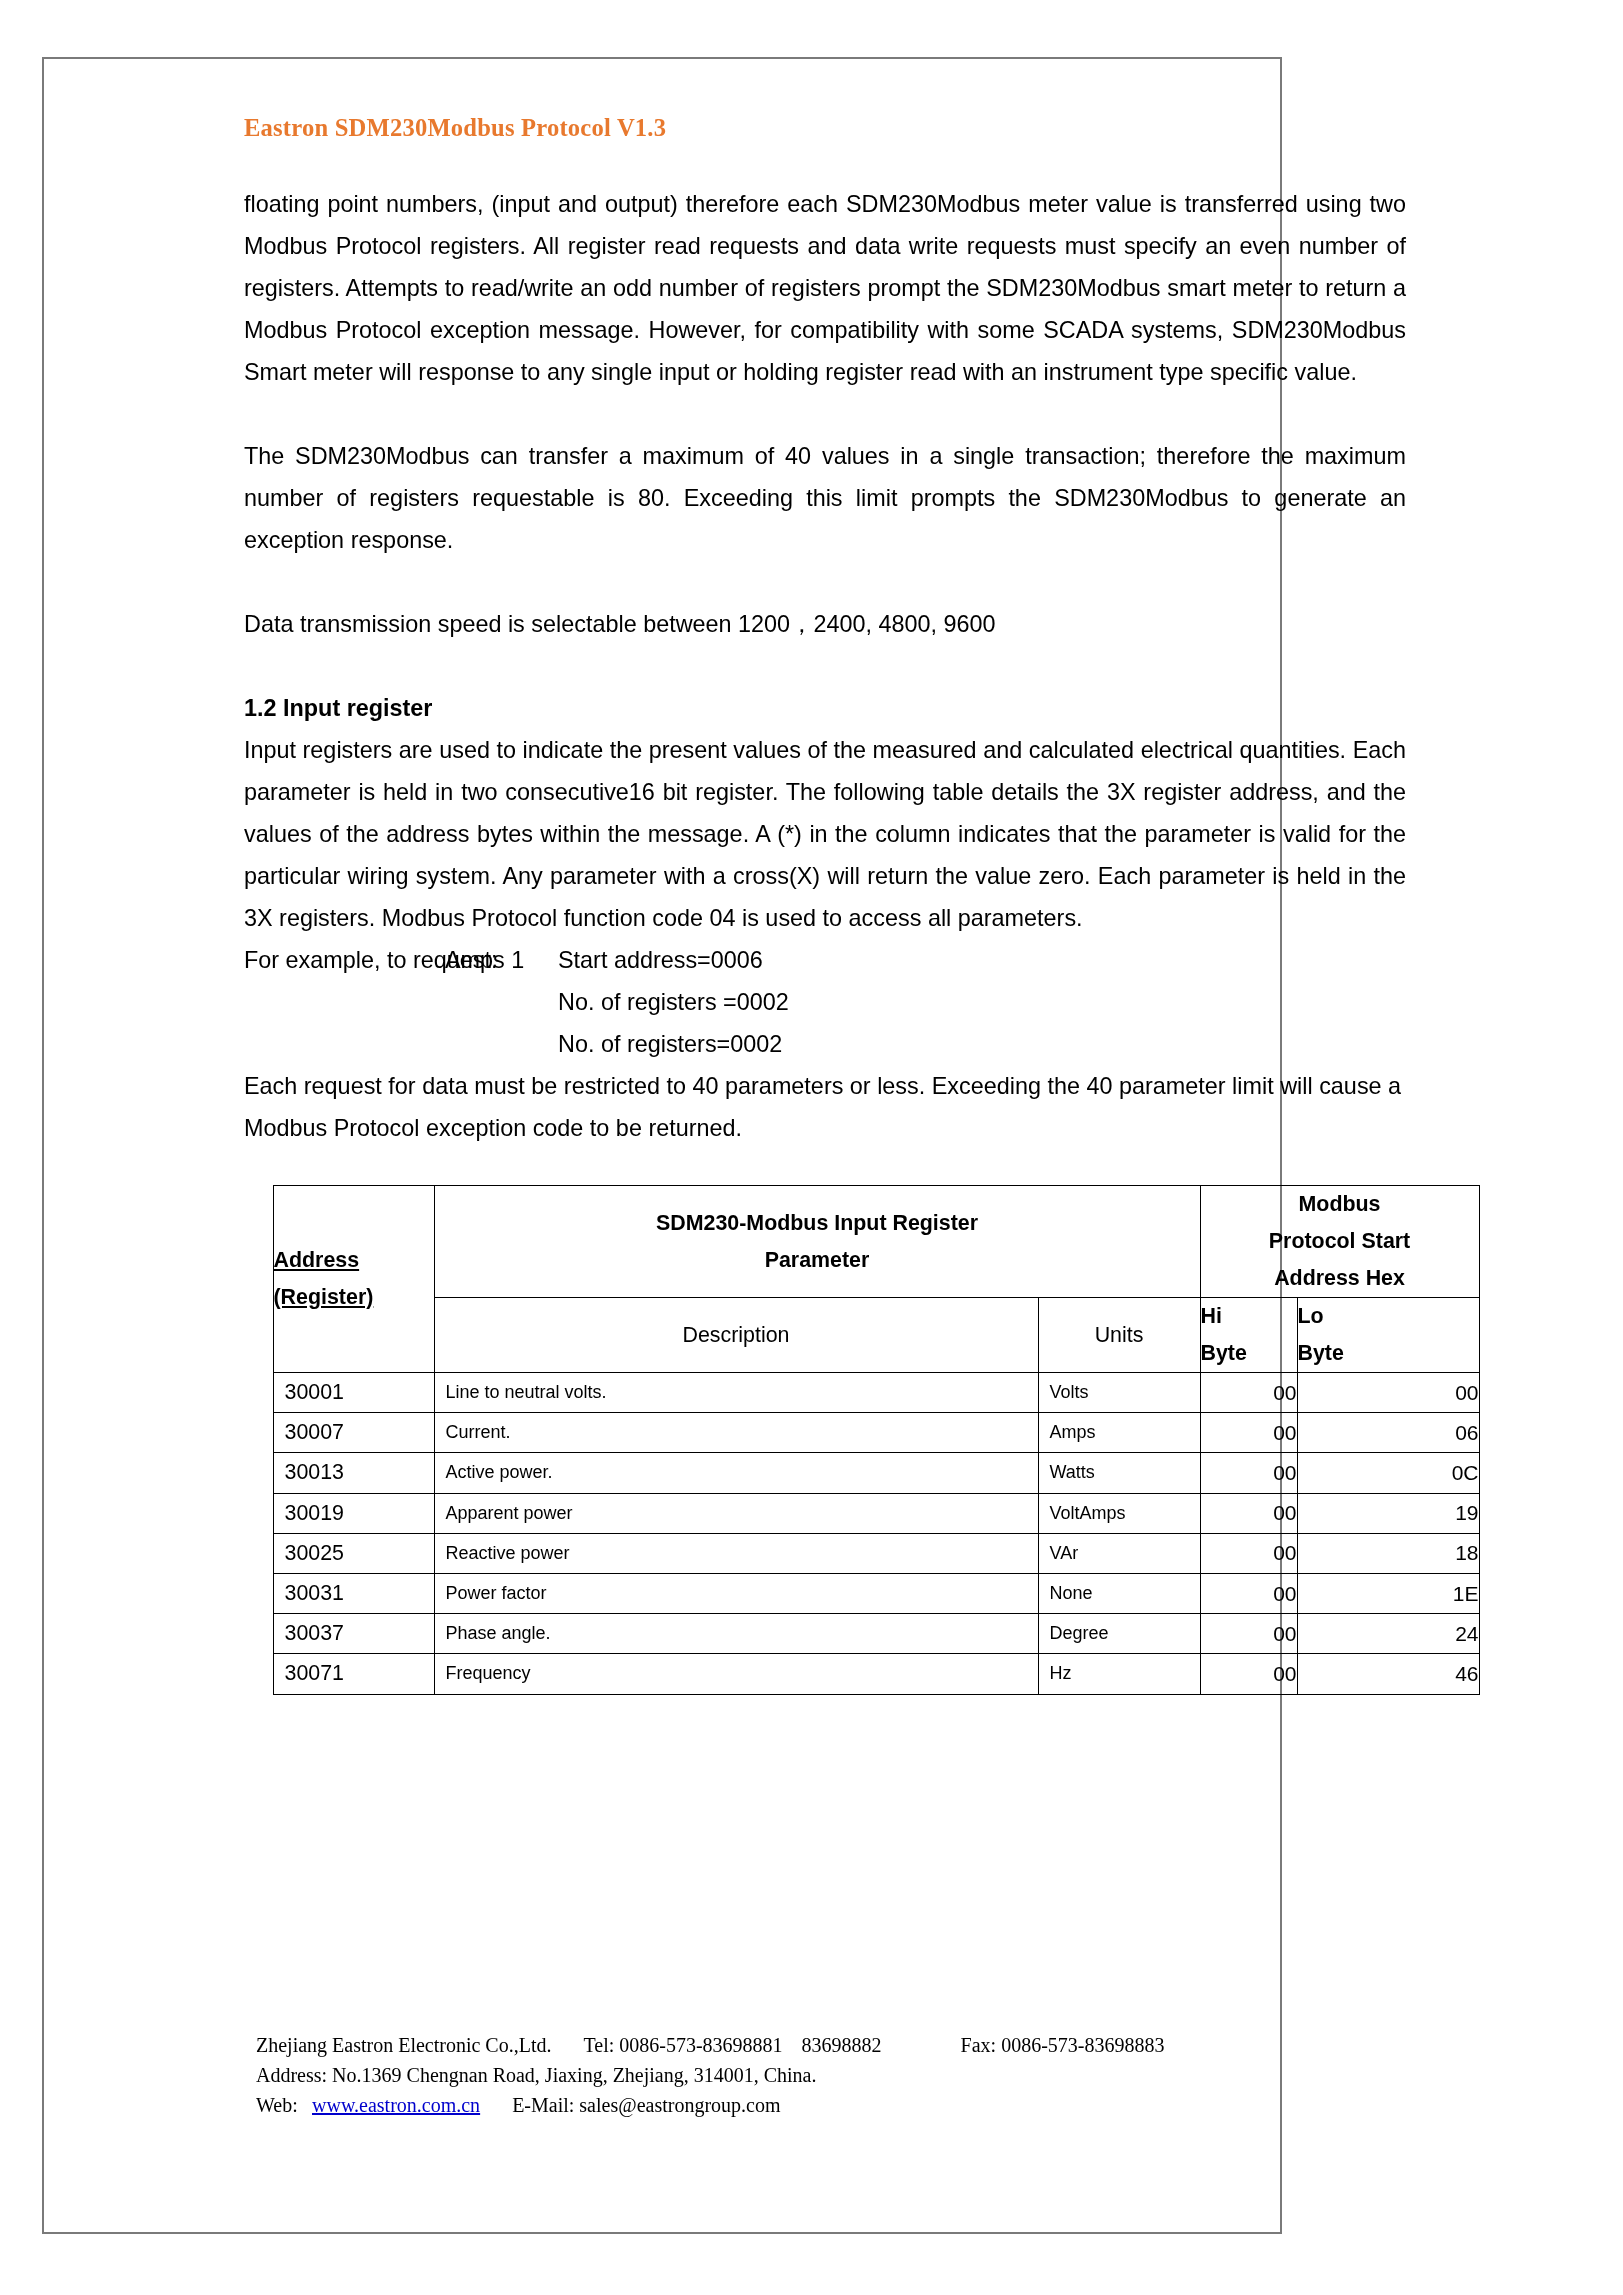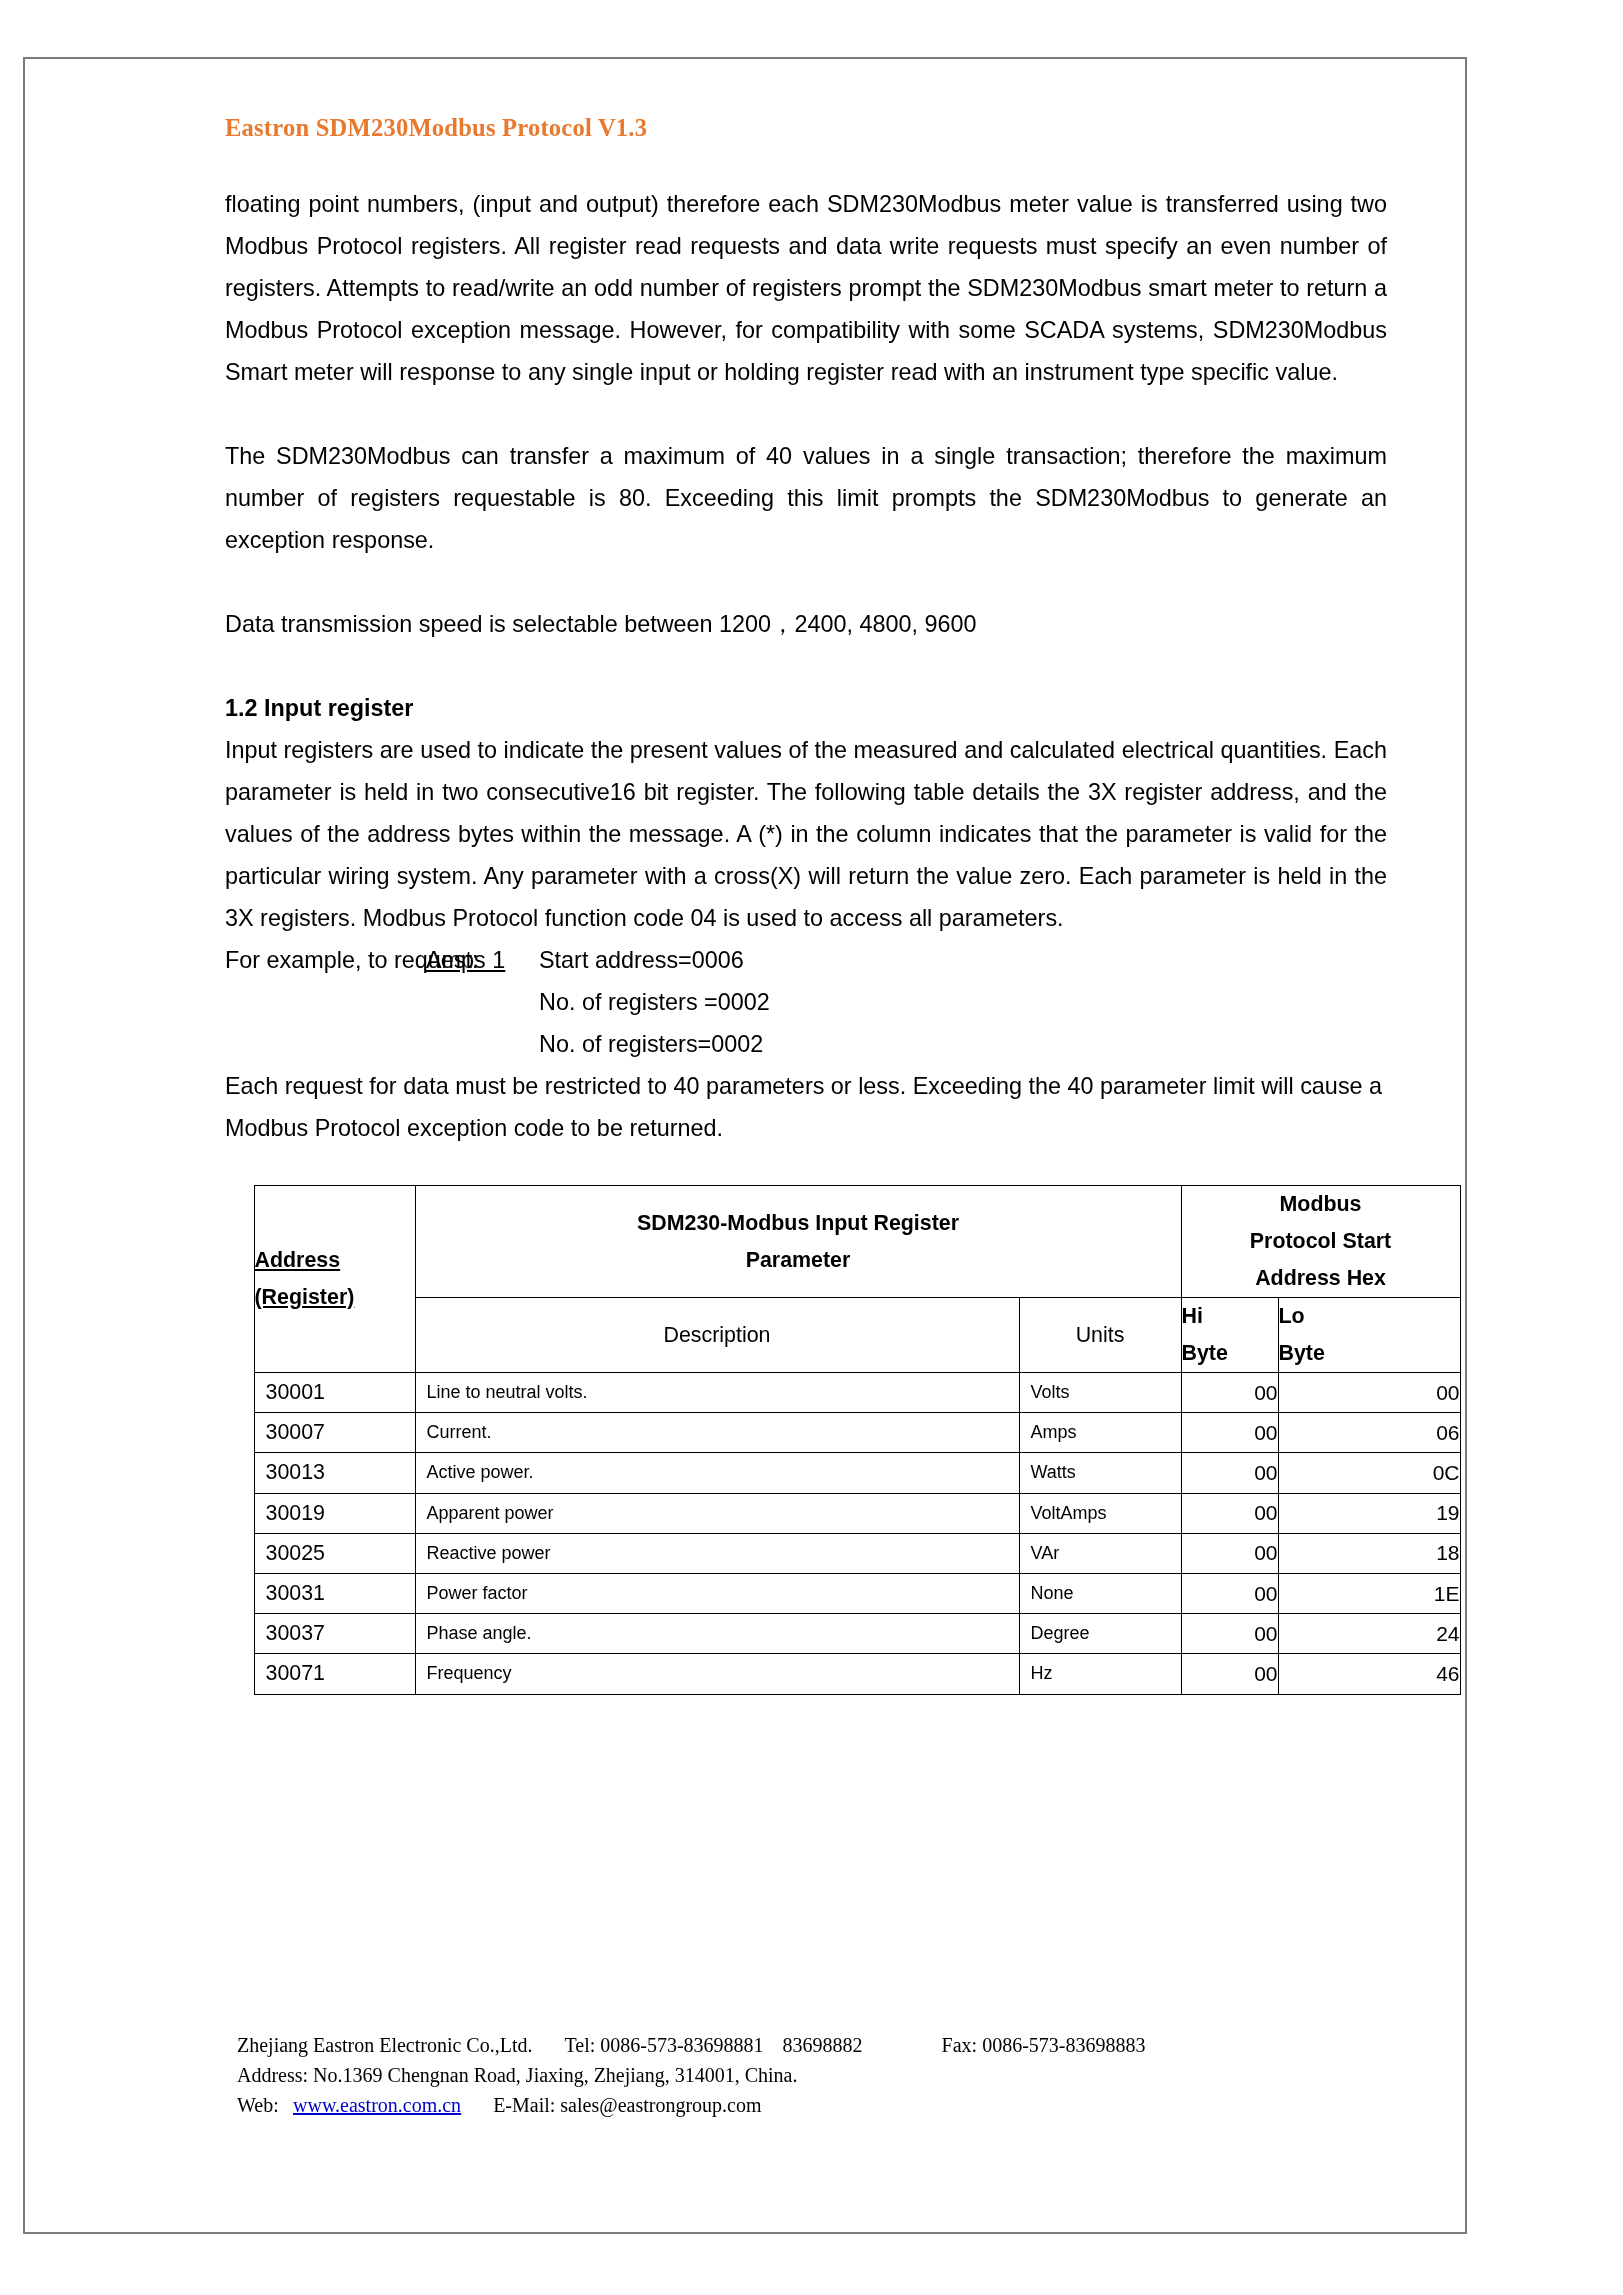--- a/index.html
+++ b/index.html
@@ -10,23 +10,23 @@
   body {
     width: 1623px;
     height: 2295px;
     font-family: "Liberation Sans", sans-serif;
     -webkit-font-smoothing: antialiased;
   }
 
   
   #page {
     position: absolute;
-    left: 23px;
+    left: 42px;
     top: 57px;
-    width: 1444px;
+    width: 1240px;
     height: 2177px;
     border: 2.4px solid #7a7a7a;
     box-sizing: border-box;
     background: #ffffff;
   }
 
   #content {
     position: absolute;
     left: 200px;
     top: 55px;
@@ -65,21 +65,21 @@
   }
 
   
   .example-block {
     font-size: 23.4px;
     line-height: 42px;
     color: #000000;
   }
   .ex-row { display: block; white-space: pre; }
   .ex-lead   { display: inline-block; width: 201px; }
-  .ex-amps   { display: inline-block; width: 113px; text-decoration: underline; }
+  .ex-amps   { display: inline-block; width: 113px; }
   .ex-indent { display: inline-block; width: 314px; }
 
   
   .reg-table {
     border-collapse: collapse;
     width: 1206px;
     margin-top: 36px;
     table-layout: fixed;
     margin-left: 28.5px;
   }

